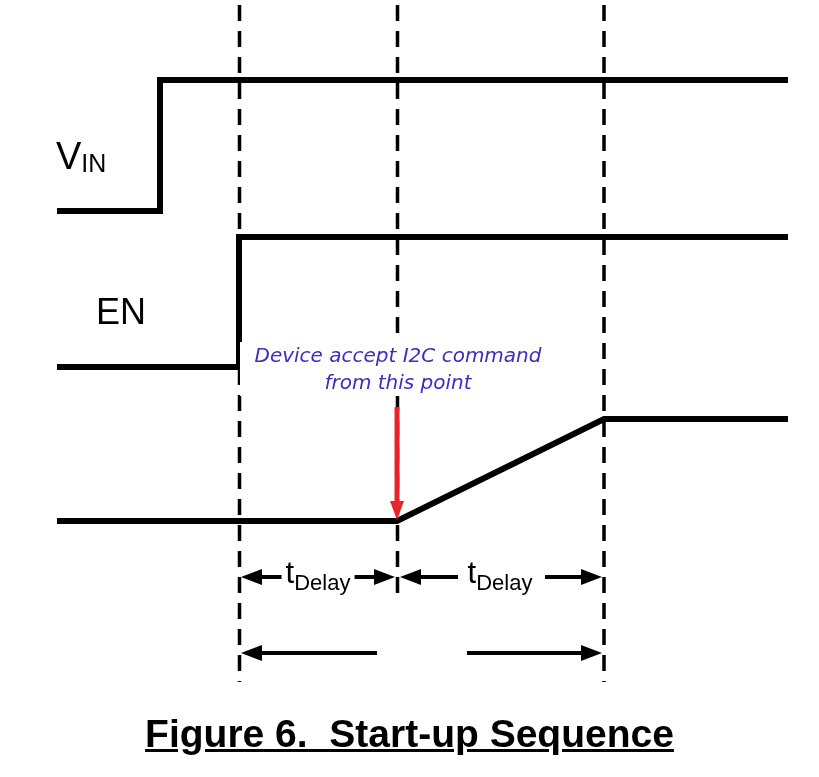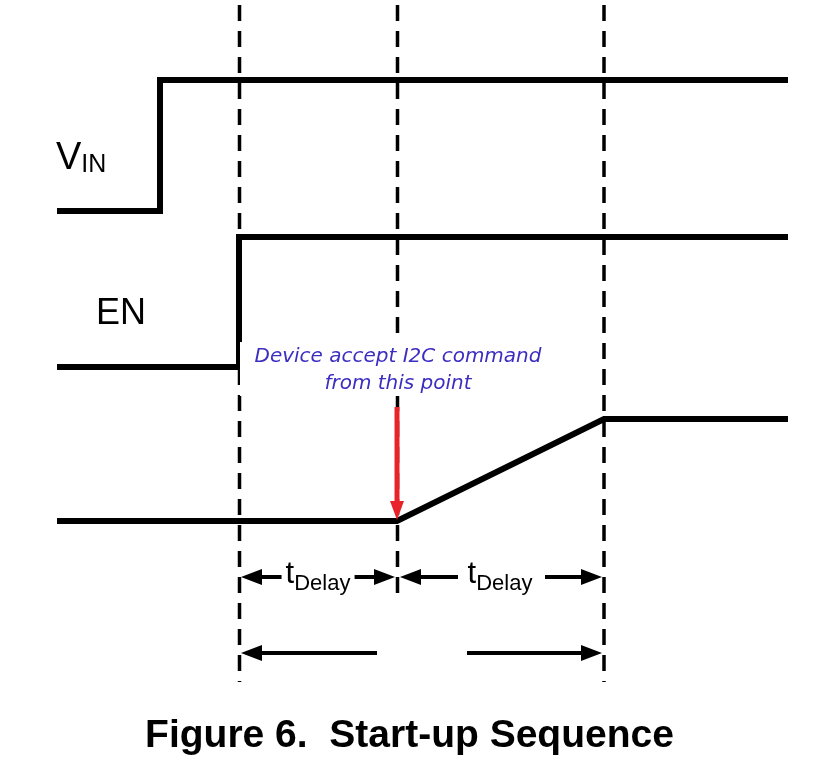--- a/index.html
+++ b/index.html
@@ -58,20 +58,21 @@
     position: absolute;
     left: 0;
     top: 712px;
     width: 819px;
     text-align: center;
     font-size: 39px;
     font-weight: bold;
     color: #000000;
     white-space: pre;
     line-height: 1.15;
+    text-decoration: underline;
   }
 </style>
 </head>
 <body>
 
 <div class="figure">
 
   <svg width="819" height="777" viewBox="0 0 819 777">
 
     <line x1="239.5" y1="5" x2="239.5" y2="682" stroke="#000" stroke-width="3.5" stroke-dasharray="16 10"></line>

